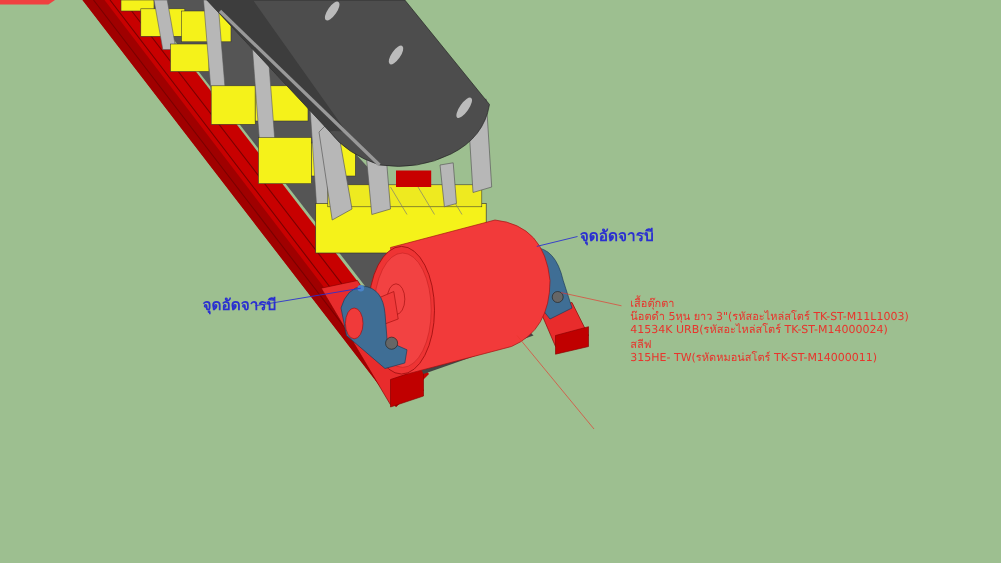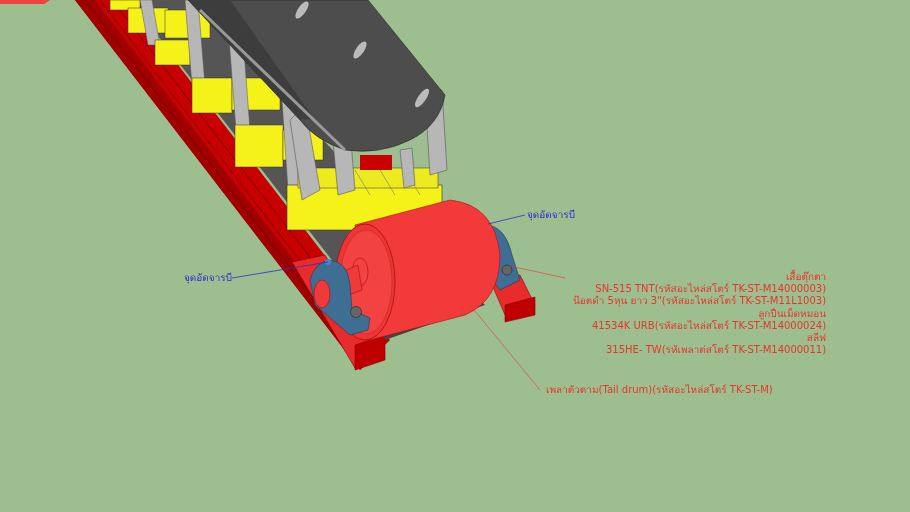--- a/index.html
+++ b/index.html
@@ -1,20 +1,20 @@
 <!DOCTYPE html>
 <html><head>
   <meta charset="utf-8">
   <style>
     html, body { margin: 0; padding: 0; }
     body { width: 910px; height: 512px; overflow: hidden; background: #9dbf90; position: relative; font-family: "DejaVu Sans", sans-serif; }
     #scene { position: absolute; left: 0; top: 0; width: 910px; height: 512px; }
     .label { position: absolute; font-size: 10px; line-height: 12.2px; white-space: nowrap; }
-    .blue { color: #2a2fd0; font-weight: normal; font-size: 10px; }
-    .red { color: #e8342c; text-align: right; }
+    .blue { color: #2a2fd0; font-weight: bold; font-size: 14px; }
+    .red { color: #e8342c; }
   </style>
 </head>
 <body>
 
 <svg id="scene" viewBox="0 0 910 512" xmlns="http://www.w3.org/2000/svg">
 
   <polygon points="0,0 50,0 44,4 0,4" fill="#f04040"></polygon>
 
   <g>
     <polygon points="75,0 128,0 390,340 360,370" fill="#c80000"></polygon>
@@ -103,23 +103,20 @@
     <line x1="510" y1="266" x2="565" y2="278" stroke="#e8342c" stroke-width="0.6"></line>
     <line x1="470" y1="305" x2="540" y2="390" stroke="#e8342c" stroke-width="0.6"></line>
   </g>
 </svg>
 
 <div class="label blue" style="left:527px; top:209px;">จุดอัดจารบี</div>
 <div class="label blue" style="left:184px; top:272px;">จุดอัดจารบี</div>
 
 <div class="label red" style="left:573px; top:271px;">
   <div>เสื้อตุ๊กตา</div>
-  <div>SN-515 TNT(รหัสอะไหล่สโตร์ TK-ST-M14000003)</div>
   <div>น๊อตดำ 5หุน ยาว 3"(รหัสอะไหล่สโตร์ TK-ST-M11L1003)</div>
-  <div>ลูกปืนเม็ดหมอน</div>
   <div>41534K URB(รหัสอะไหล่สโตร์ TK-ST-M14000024)</div>
   <div>สลีฟ</div>
-  <div>315HE- TW(รหัเพลาต่สโตร์ TK-ST-M14000011)</div>
+  <div>315HE- TW(รหัดหมอน่สโตร์ TK-ST-M14000011)</div>
 </div>
 
 <div class="label red" style="left:546px; top:384px;">
-  <div>เพลาตัวตาม(Tail drum)(รหัสอะไหล่สโตร์ TK-ST-M)</div>
 </div>
 
 </body></html>

